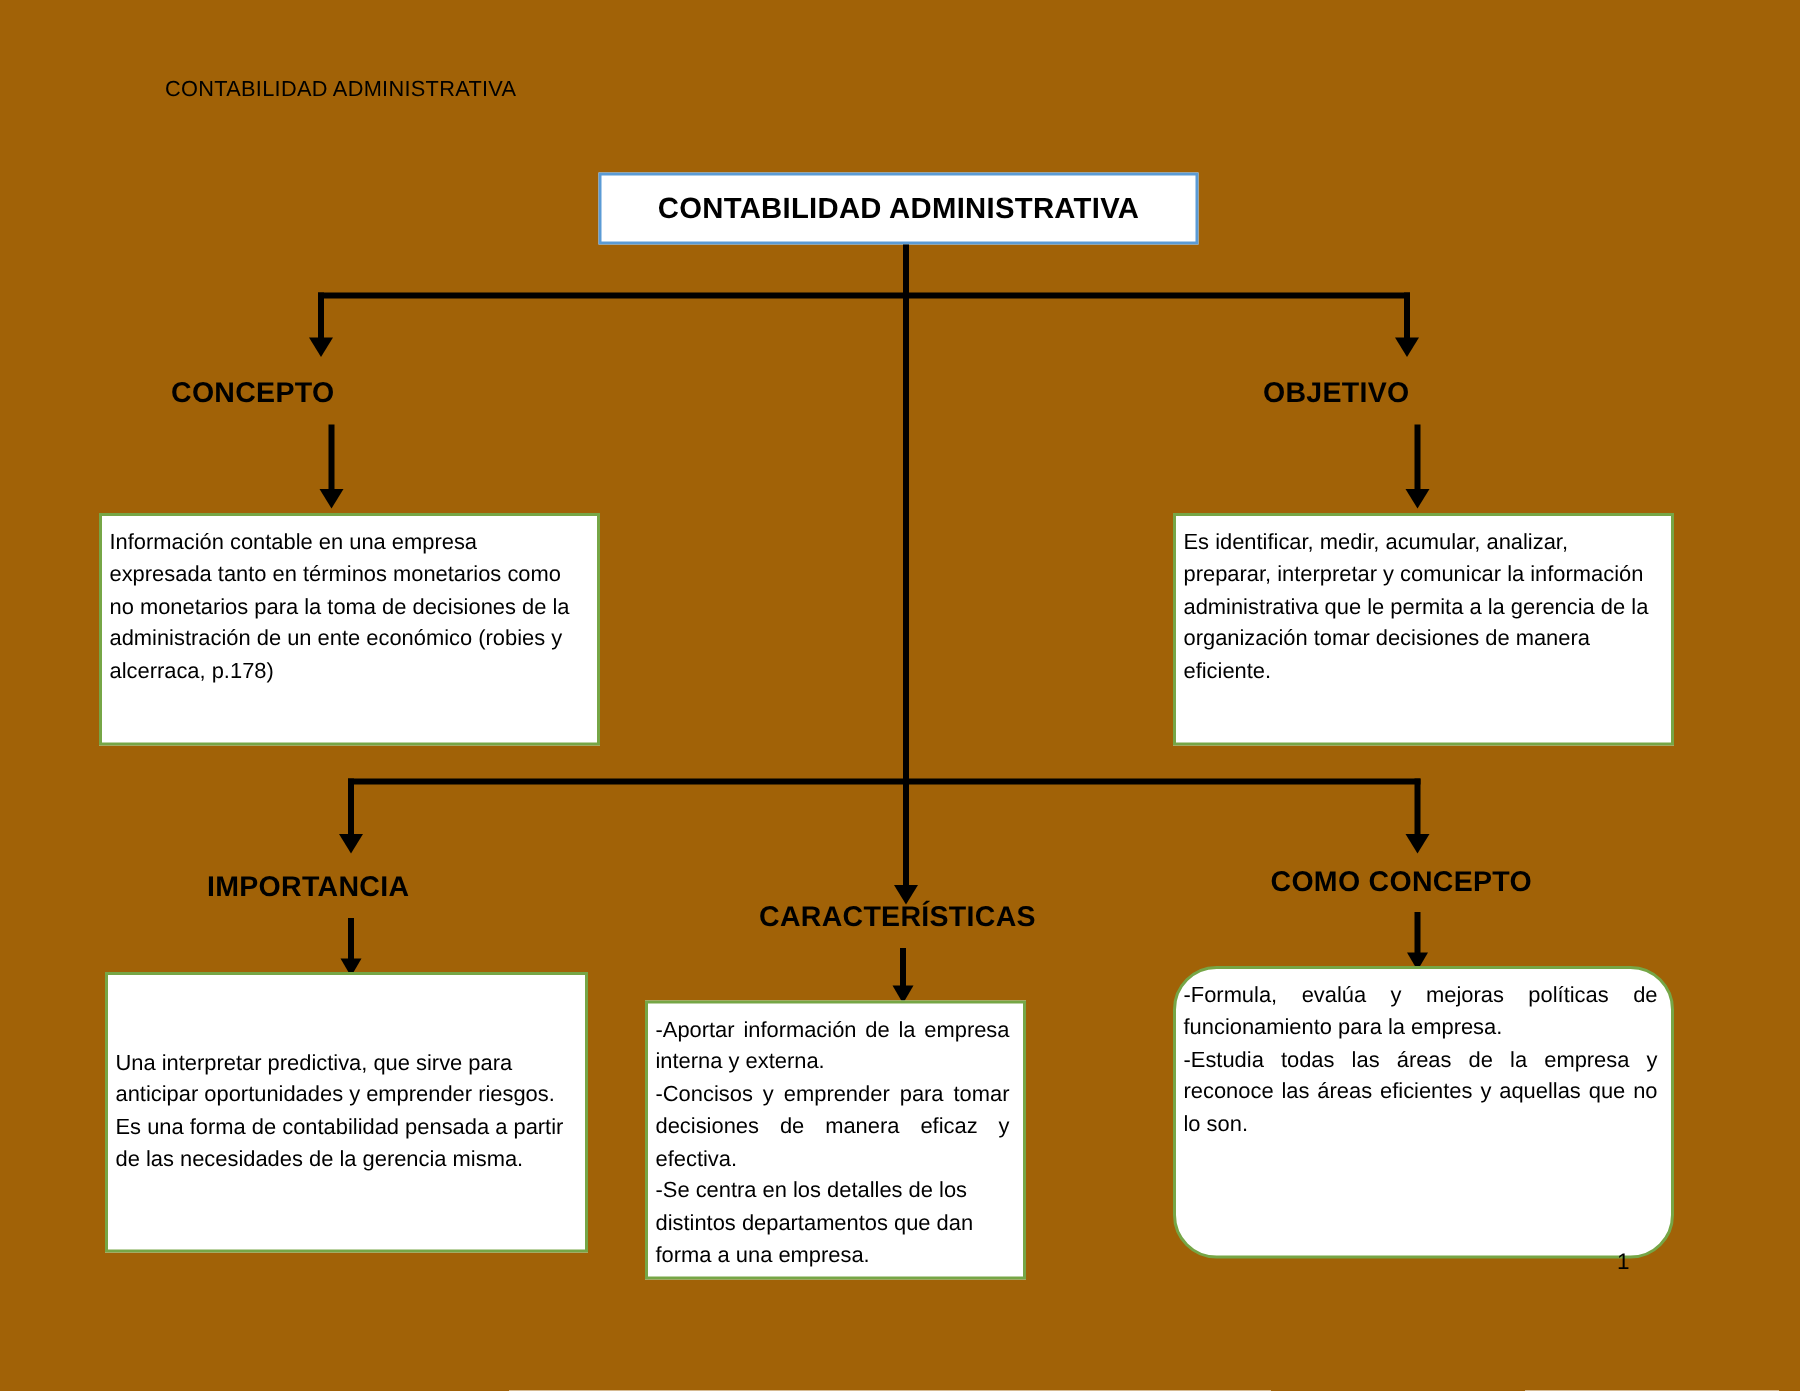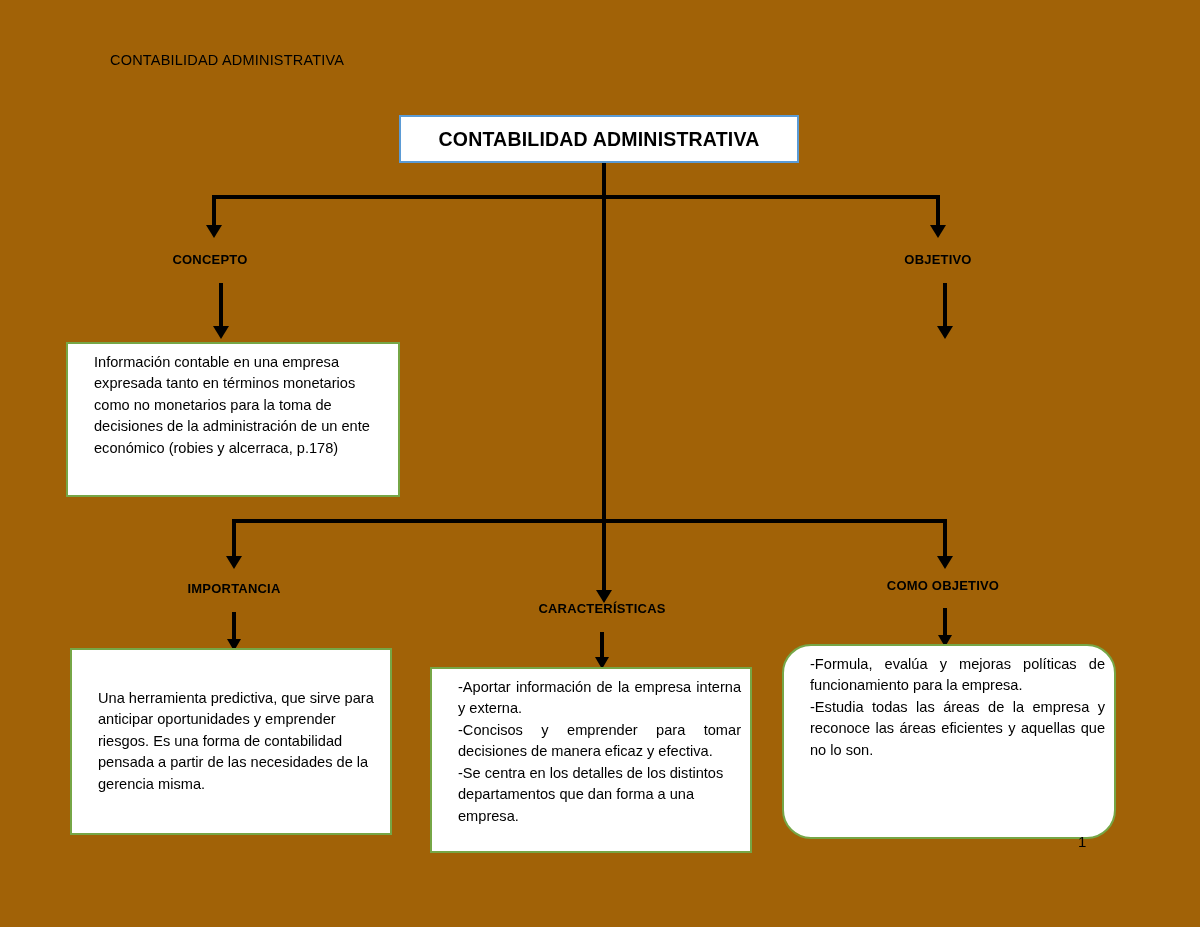--- a/index.html
+++ b/index.html
@@ -43,37 +43,36 @@
     justify-content: center;
   }
   .node-title span {
     font-size: 19.5px;
     font-weight: bold;
     letter-spacing: 0.2px;
   }
 
   .label {
     position: absolute;
-    font-size: 13px;
+    font-size: 19px;
     font-weight: bold;
     letter-spacing: 0.2px;
     white-space: nowrap;
-    text-align: center;
   }
 
   .tbox {
     position: absolute;
     border: 2px solid #76A646;
     background: #ffffff;
     box-sizing: border-box;
     font-size: 14.6px;
     line-height: 1.47;
     text-align: justify;
     color: #000;
-    padding: 8px 9px 8px 26px;
+    padding: 8px 9px 8px 5px;
   }
   .tbox.center-v { display: flex; flex-direction: column; justify-content: center; }
   .tbox p { margin: 0; text-align: justify; }
   .tbox p:last-child { text-align: left; }
   .tbox p.nolast { text-align: justify; }
 
   
   .vline {
     position: absolute;
     width: 4px;
@@ -136,49 +135,52 @@
   <div class="vline" style="left:219px; top:283px; height:46px;"></div>
   <div class="arrow" style="left:213px; top:326px;"></div>
 
   <div class="vline" style="left:943px; top:283px; height:46px;"></div>
   <div class="arrow" style="left:937px; top:326px;"></div>
 
   <div class="tbox" style="left:66px; top:342px; width:334px; height:155px;">
     <p>Información contable en una empresa expresada tanto en términos monetarios como no monetarios para la toma de decisiones de la administración de un ente económico (robies y alcerraca, p.178)</p>
   </div>
 
+  <div class="tbox" style="left:782px; top:342px; width:334px; height:155px;">
+    <p>Es identificar, medir, acumular, analizar, preparar, interpretar y comunicar la información administrativa que le permita a la gerencia de la organización tomar decisiones de manera eficiente.</p>
+  </div>
 
   <div class="hline" style="left:232px; top:519px; width:715px;"></div>
 
   <div class="vline" style="left:232px; top:519px; height:40px;"></div>
   <div class="arrow" style="left:226px; top:556px;"></div>
 
   <div class="arrow" style="left:596px; top:590px;"></div>
 
   <div class="vline" style="left:943px; top:519px; height:40px;"></div>
   <div class="arrow" style="left:937px; top:556px;"></div>
 
   <div class="label" style="left:138px; top:581px; width:192px;">IMPORTANCIA</div>
   <div class="label" style="left:506px; top:601px; width:192px;">CARACTERÍSTICAS</div>
-  <div class="label" style="left:847px; top:578px; width:192px;">COMO OBJETIVO</div>
+  <div class="label" style="left:847px; top:578px; width:192px;">COMO CONCEPTO</div>
 
   <div class="vline" style="left:232px; top:612px; height:30px;"></div>
   <div class="arrow-sm" style="left:227px; top:639px;"></div>
 
   <div class="vline" style="left:600px; top:632px; height:28px;"></div>
   <div class="arrow-sm" style="left:595px; top:657px;"></div>
 
   <div class="vline" style="left:943px; top:608px; height:30px;"></div>
   <div class="arrow-sm" style="left:938px; top:635px;"></div>
 
   <div class="tbox center-v" style="left:70px; top:648px; width:322px; height:187px;">
-    <p>Una herramienta predictiva, que sirve para anticipar oportunidades y emprender riesgos. Es una forma de contabilidad pensada a partir de las necesidades de la gerencia misma.</p>
+    <p>Una interpretar predictiva, que sirve para anticipar oportunidades y emprender riesgos. Es una forma de contabilidad pensada a partir de las necesidades de la gerencia misma.</p>
   </div>
 
-  <div class="tbox" style="left:430px; top:667px; width:322px; height:186px;">
+  <div class="tbox" style="left:430px; top:667px; width:254px; height:186px;">
     <p class="nolast">-Aportar información de la empresa interna y externa.</p>
     <p class="nolast">-Concisos y emprender para tomar decisiones de manera eficaz y efectiva.</p>
     <p>-Se centra en los detalles de los distintos departamentos que dan forma a una empresa.</p>
   </div>
 
   <div class="tbox" style="left:782px; top:644px; width:334px; height:195px;border-radius:29px;">
     <p class="nolast">-Formula, evalúa y mejoras políticas de funcionamiento para la empresa.</p>
     <p class="nolast">-Estudia todas las áreas de la empresa y reconoce las áreas eficientes y aquellas que no lo son.</p>
   </div>
 

